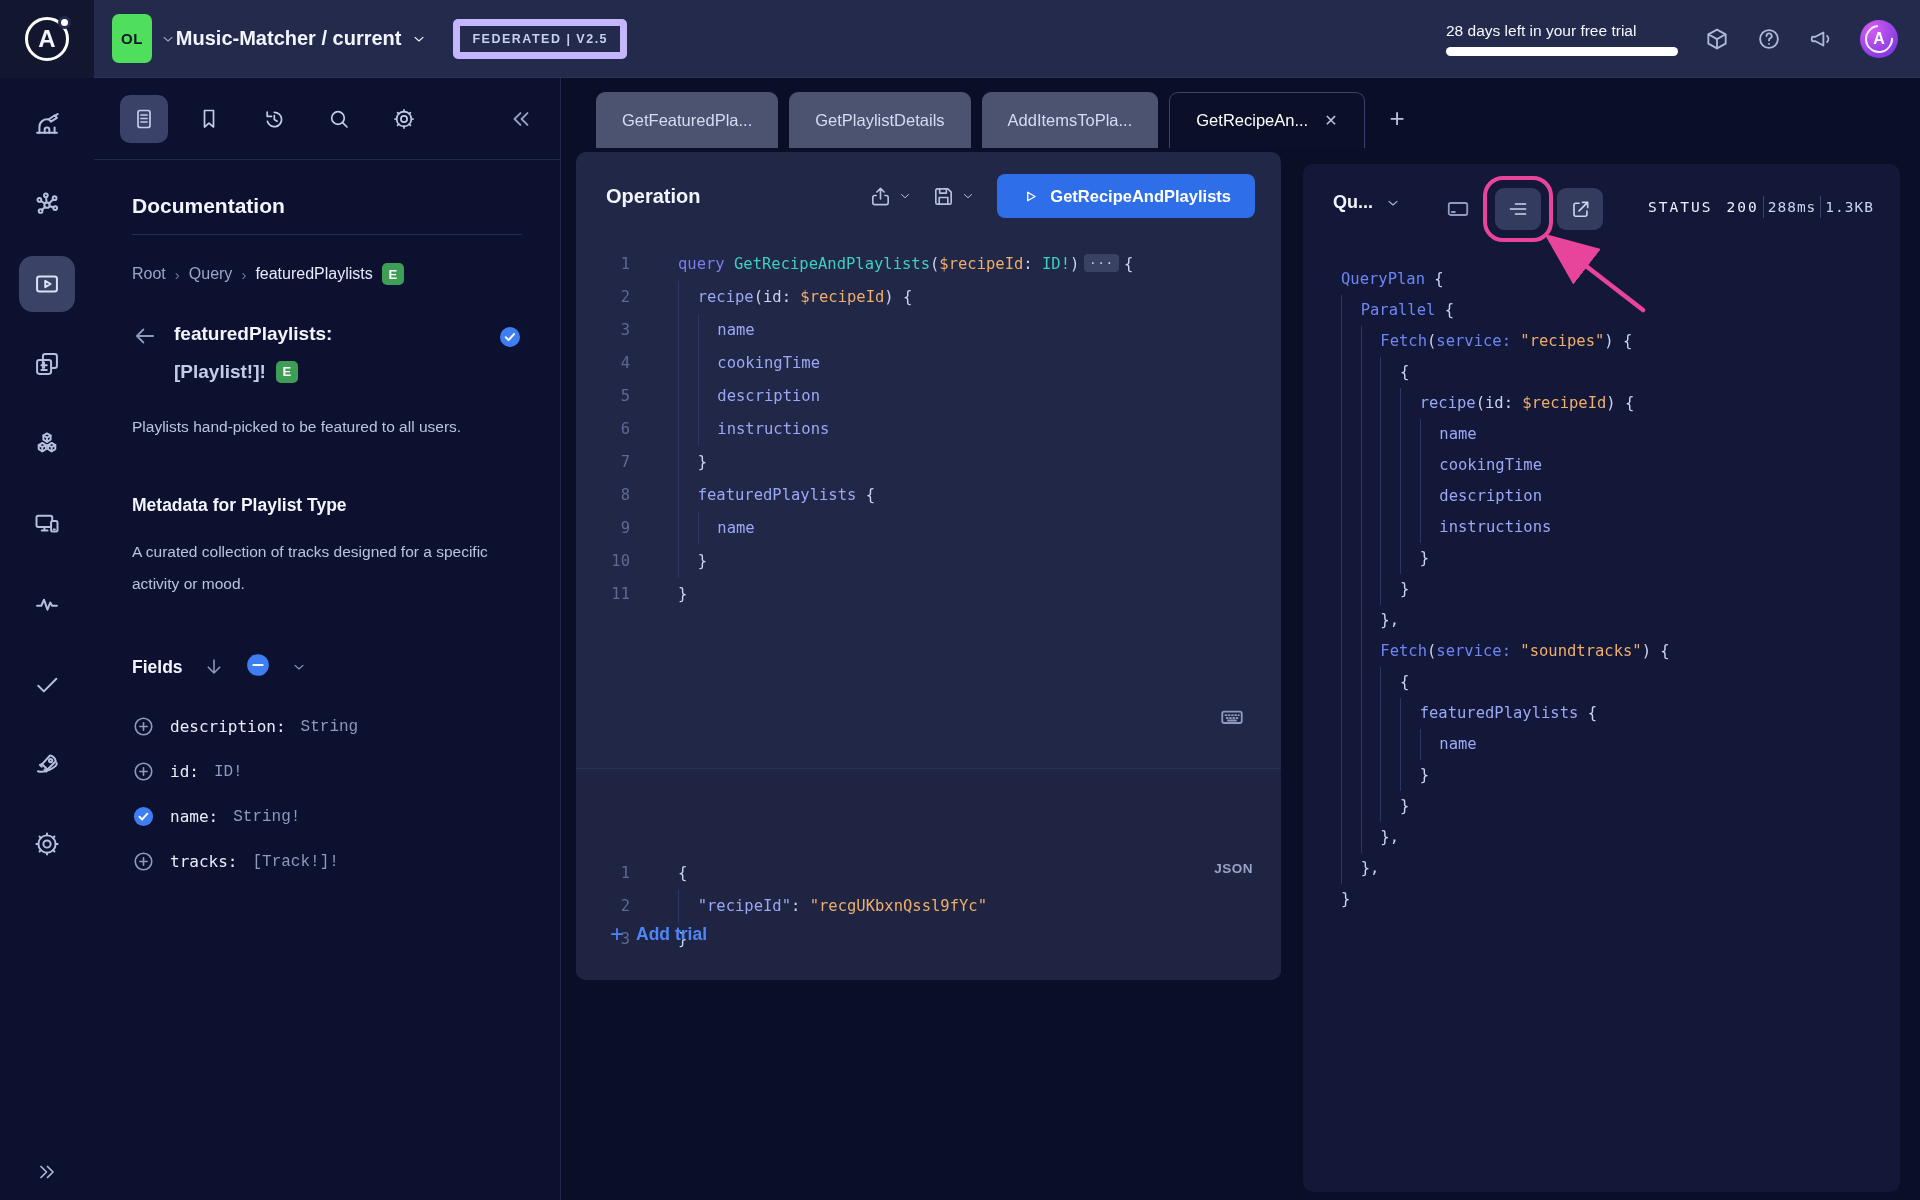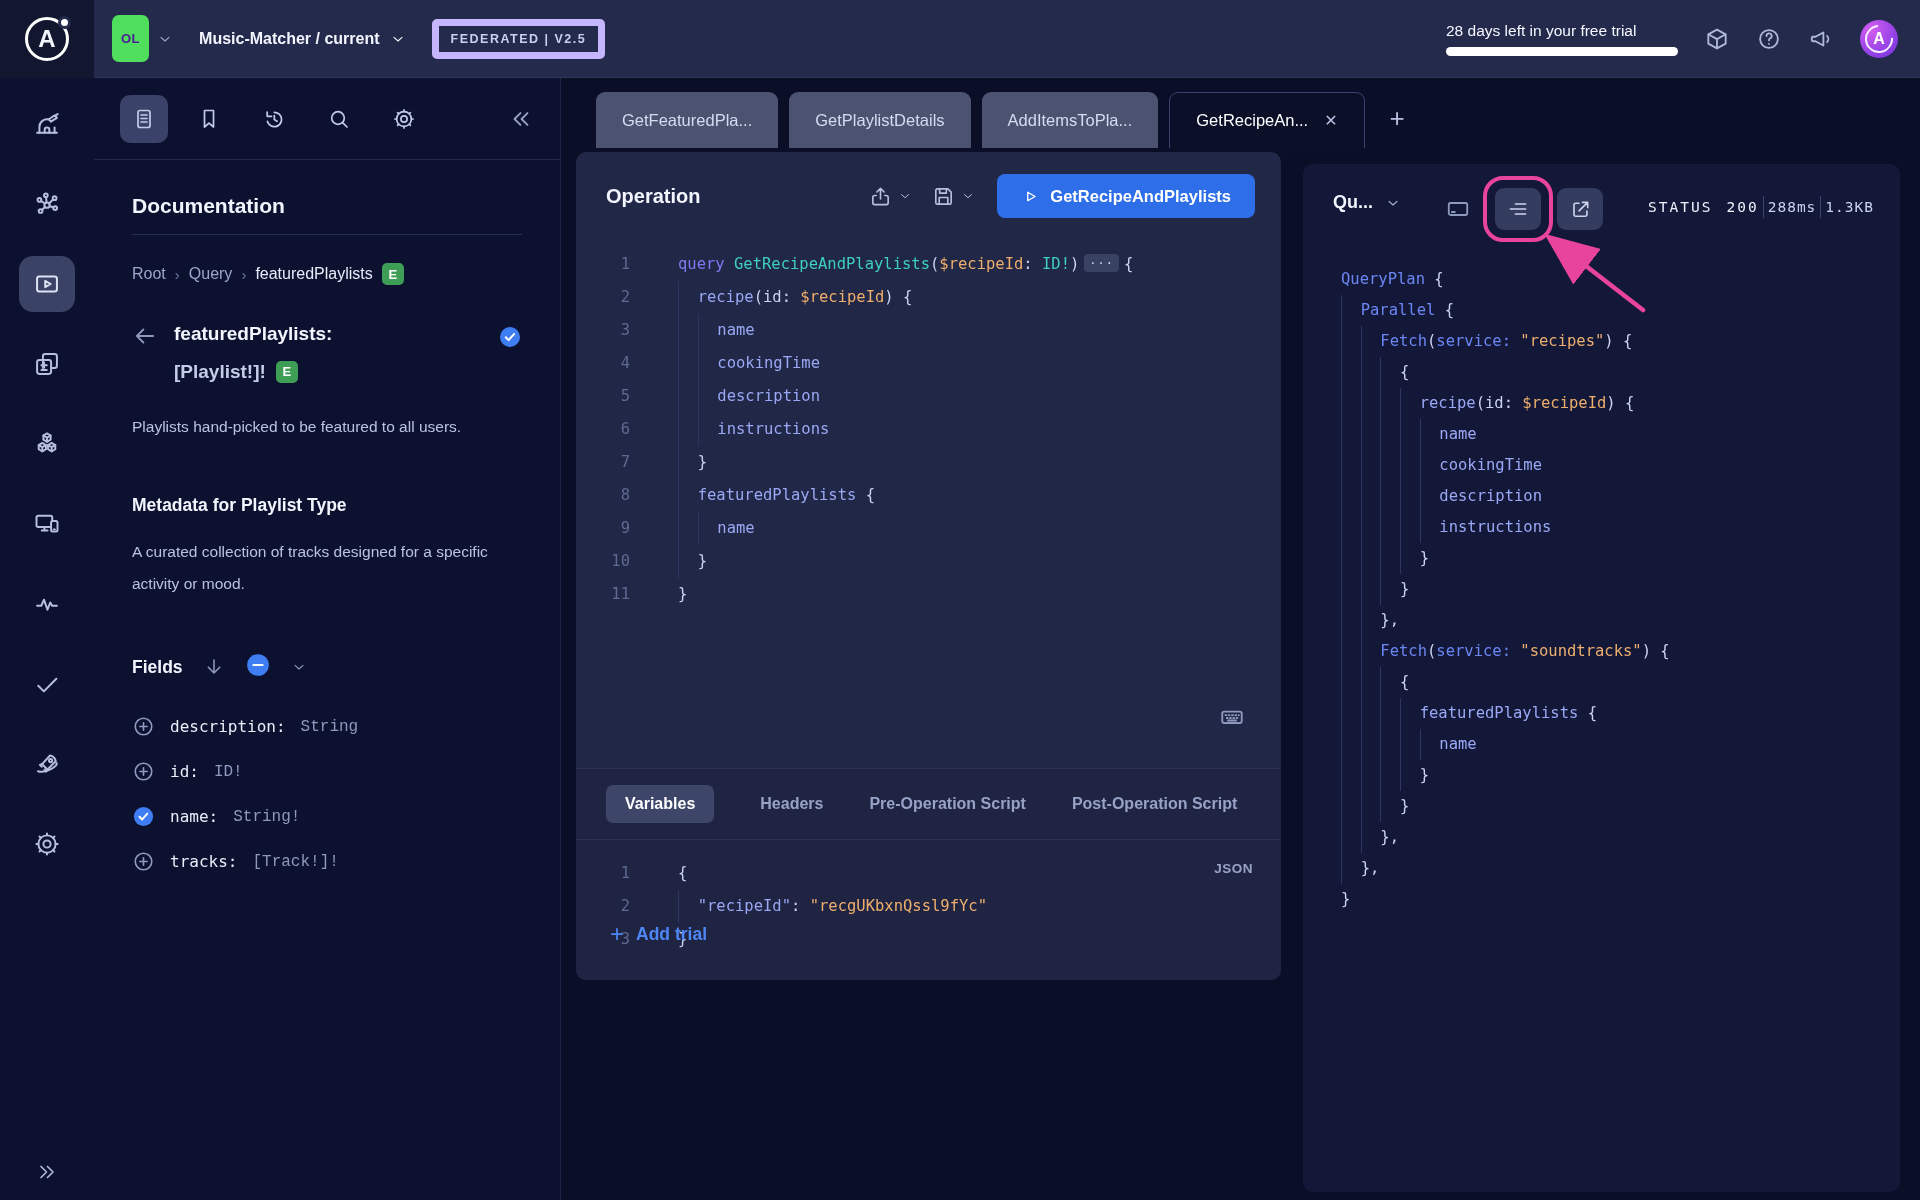--- a/index.html
+++ b/index.html
@@ -8,24 +8,24 @@
   #app { position:relative; width:1920px; height:1200px; background:#0a0e26; }
 
   
   .topbar { position:absolute; left:0; top:0; width:1920px; height:78px;
     background:#242a4b; display:flex; align-items:center; border-bottom:1px solid #2c3358; }
   .logo-cell { width:94px; height:78px; background:#12172f; display:flex; align-items:center; justify-content:center; }
   .logo { position:relative; width:44px; height:44px; border:3px solid #fff; border-radius:50%;
     display:flex; align-items:center; justify-content:center; font-weight:bold; font-size:24px; }
   .logo .dot { position:absolute; right:-2px; top:-1px; width:7px; height:7px; background:#fff; border-radius:50%;
     box-shadow:0 0 0 3px #242a4b; }
-  .org-badge { margin-left:18px; background:#4fdf5d; color:#4c1d95; font-weight:bold; font-size:13px;
+  .org-badge { margin-left:18px; background:#4fdf5d; color:#0f172a; font-weight:bold; font-size:15px;
     padding:16px 9px; border-radius:7px; letter-spacing:.5px; }
   .tb-chev { color:#9aa5c8; margin-left:8px; }
-  .graph-name { margin-left:26px; font-size:16px; font-weight:bold; display:flex; align-items:center; gap:10px; }
+  .graph-name { font-size:20px; font-weight:bold; display:flex; align-items:center; gap:10px; }
   .variant-badge { margin-left:26px; border:7px solid #c4b5fd; color:#c7d1ef; font-size:12.5px;
     letter-spacing:1.5px; padding:6px 12px; border-radius:5px; font-weight:bold; }
   .tb-right { margin-left:auto; display:flex; align-items:center; gap:26px; padding-right:22px; }
   .trial { display:flex; flex-direction:column; align-items:flex-start; gap:7px; }
   .trial-text { font-size:15.5px; color:#f4f7ff; }
   .trial-bar { width:232px; height:9px; background:#ffffff; border-radius:5px; }
   .tb-ic { color:#aeb9d9; display:flex; }
   .avatar { width:38px; height:38px; border-radius:50%;
     background:radial-gradient(circle at 30% 25%, #d45df0 0%, #9a45e8 55%, #6b2fd6 100%);
     display:flex; align-items:center; justify-content:center; position:relative; }
@@ -495,26 +495,20 @@
 
     <span class="kbd-btn">
       <svg class="ic" width="26" height="26" viewBox="0 0 24 24" stroke-width="1.5">
           <rect x="3" y="7" width="18" height="10.5" rx="1.8"></rect>
           <path d="M6 10.3h.8M9 10.3h.8M12 10.3h.8M15 10.3h.8M18 10.3h.3M7.2 12.9h.8M10.2 12.9h.8M13.2 12.9h.8M16.2 12.9h.8M8.3 15.2h7.4"></path>
         </svg>
     </span>
     <div class="op-divider"></div>
 
     <div class="vars-section">
-      <div class="req-tabs">
-        <span class="req-tab active">Variables</span>
-        <span class="req-tab">Headers</span>
-        <span class="req-tab">Pre-Operation Script</span>
-        <span class="req-tab">Post-Operation Script</span>
-      </div>
       <span class="json-label">JSON</span>
       <div class="vars-code code">
           <div class="cl"><span class="ln">1</span><span class="ct"><span class="tk-pn">{</span></span></div>
           <div class="cl"><span class="ln">2</span><span class="ct"><span class="g">  </span><span class="tk-key">"recipeId"</span><span class="tk-pn">: </span><span class="tk-st">"recgUKbxnQssl9fYc"</span></span></div>
           <div class="cl"><span class="ln">3</span><span class="ct"><span class="tk-pn">}</span></span></div>
         </div>
       <div class="add-files">
         <span class="plus">+</span>
         <span>Add trial</span>
       </div>

